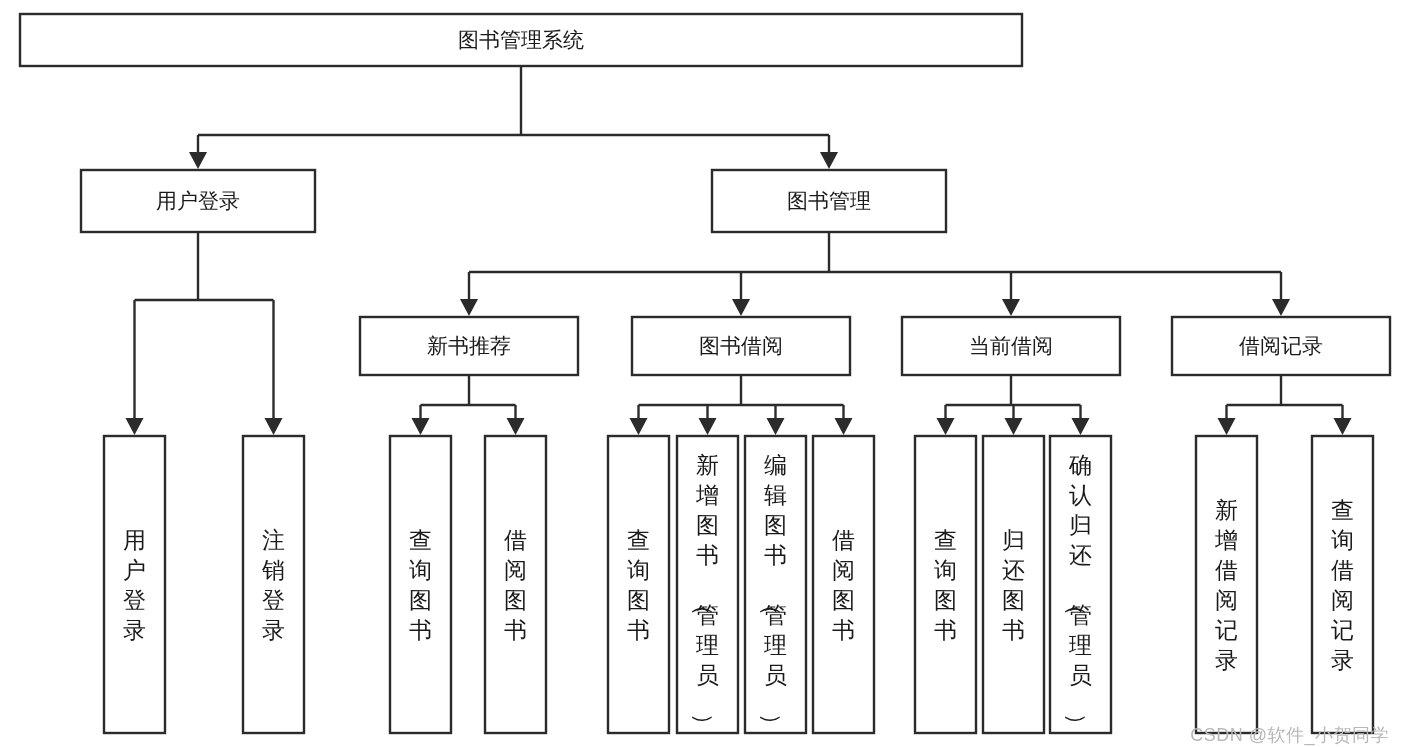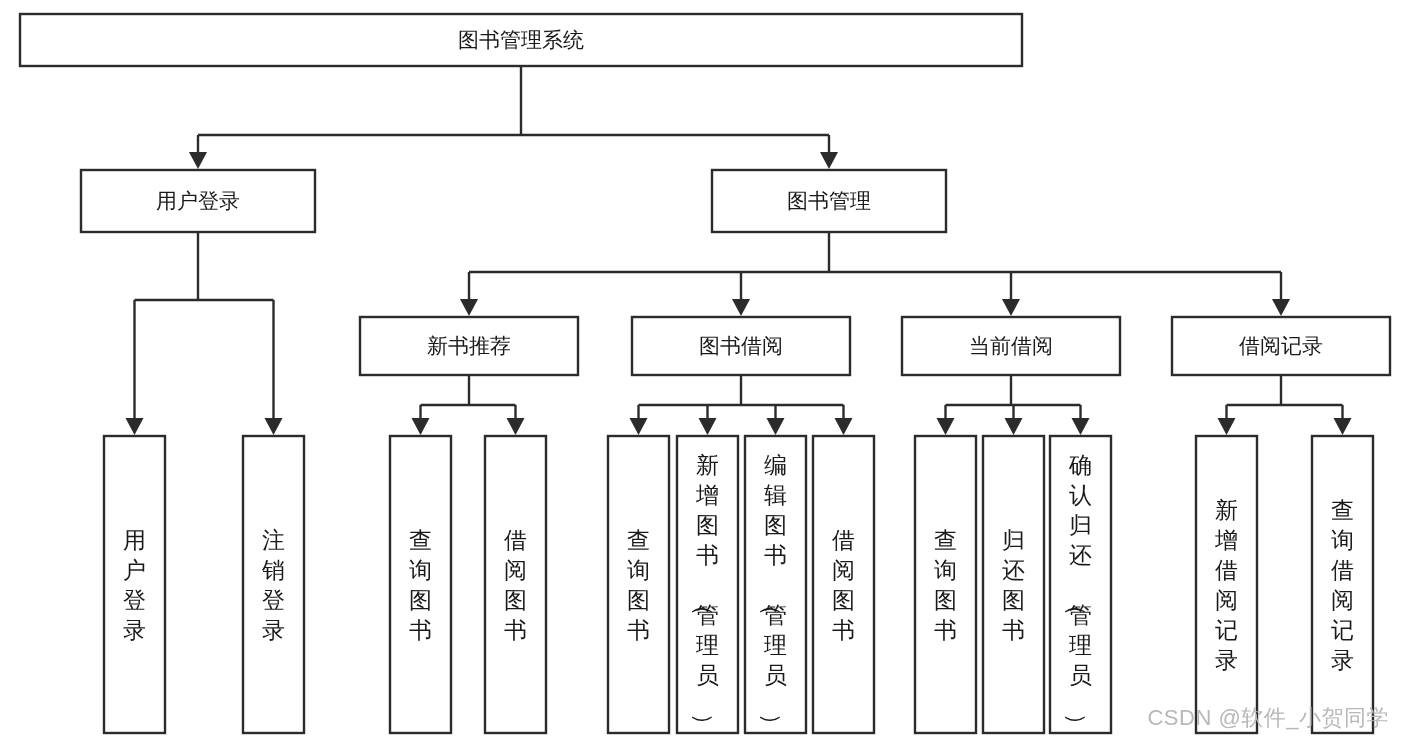--- a/index.html
+++ b/index.html
@@ -51,23 +51,23 @@
   }
   .node-label-v {
     font-family: "Liberation Sans", "DejaVu Sans", sans-serif;
     font-size: 23px;
     fill: #1a1a1a;
     text-anchor: middle;
   }
   .watermark {
     position: absolute;
     right: 16px;
-    bottom: 14px;
-    font-family: "Liberation Sans", "DejaVu Sans", sans-serif;
-    font-size: 22px;
+    bottom: 0;
+    font-family: "Liberation Sans", "DejaVu Sans", sans-serif;
+    font-size: 18px;
     color: #b8b8b8;
     letter-spacing: 0.5px;
     white-space: nowrap;
     user-select: none;
   }
 </style>
 </head>
 <body>
 
 <div id="diagram-root">

